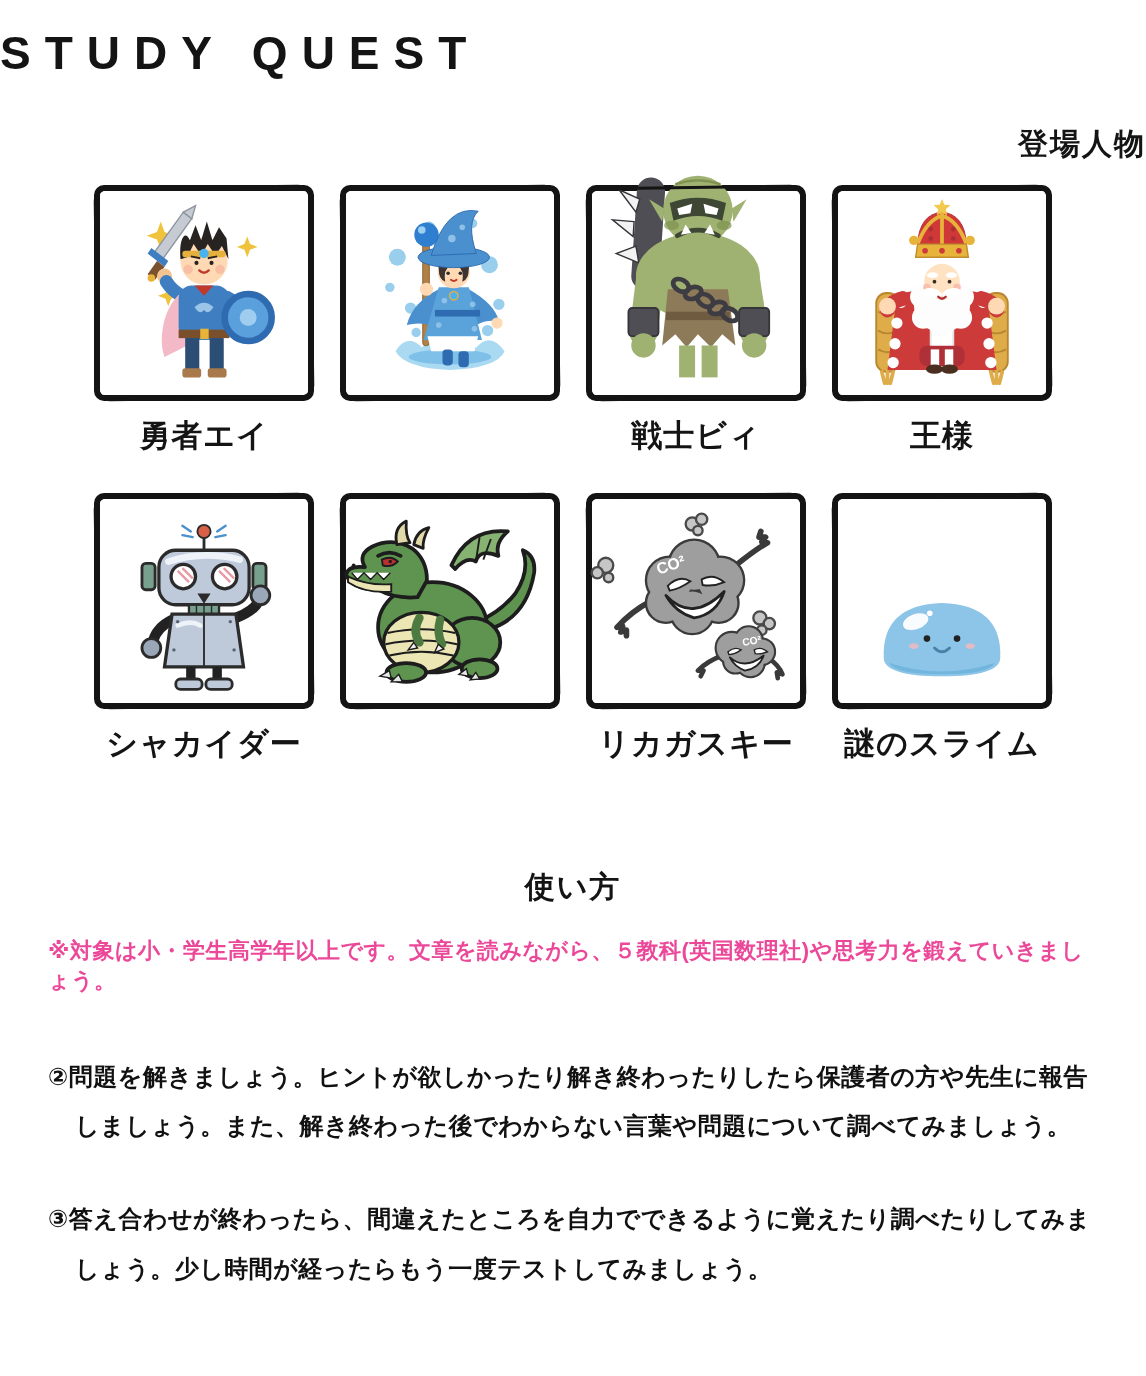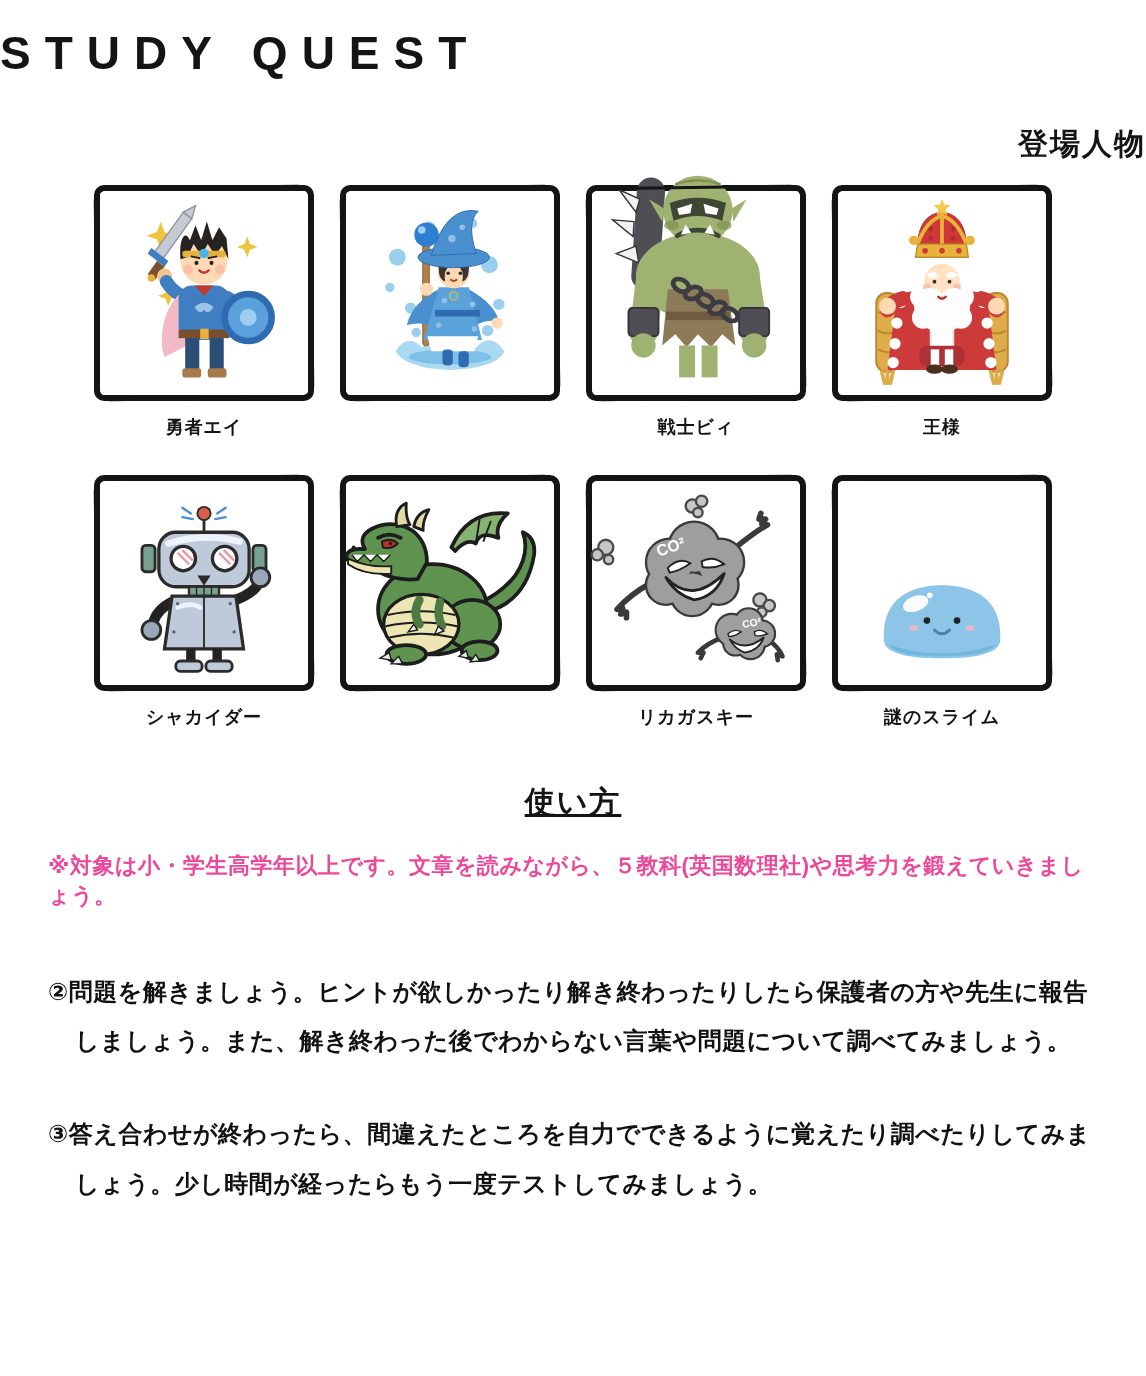--- a/index.html
+++ b/index.html
@@ -33,24 +33,24 @@
     transform:rotate(-0.8deg); pointer-events:none;
   }
   .card svg {
     position:absolute; left:8px; right:8px; top:8px; bottom:8px;
     width:192px; height:188px; overflow:visible;
   }
   .card svg.bleed-top { top:-20px; height:212px; }
   .card svg.bleed-x { left:-14px; width:220px; }
   .char-name {
     margin-top:14px; text-align:center;
-    font-size:18px; font-weight:700; letter-spacing:1px; color:#141414;
+    font-size:31px; font-weight:700; letter-spacing:1px; color:#141414;
     white-space:nowrap;
   }
-  .usage-heading { margin-top:53px;text-decoration:underline; }
+  .usage-heading { margin-top:102px; }
   .usage-body { margin:0 48px; }
   .note {
     margin-top:28px; font-size:22px; font-weight:700;
     color:#ec4899; letter-spacing:.5px;
   }
   .steps { margin-top:56px; }
   .step {
     font-size:24px; font-weight:700; line-height:2.05;
     margin-bottom:44px; padding-left:27px; text-indent:-27px;
     color:#111; letter-spacing:.5px;

